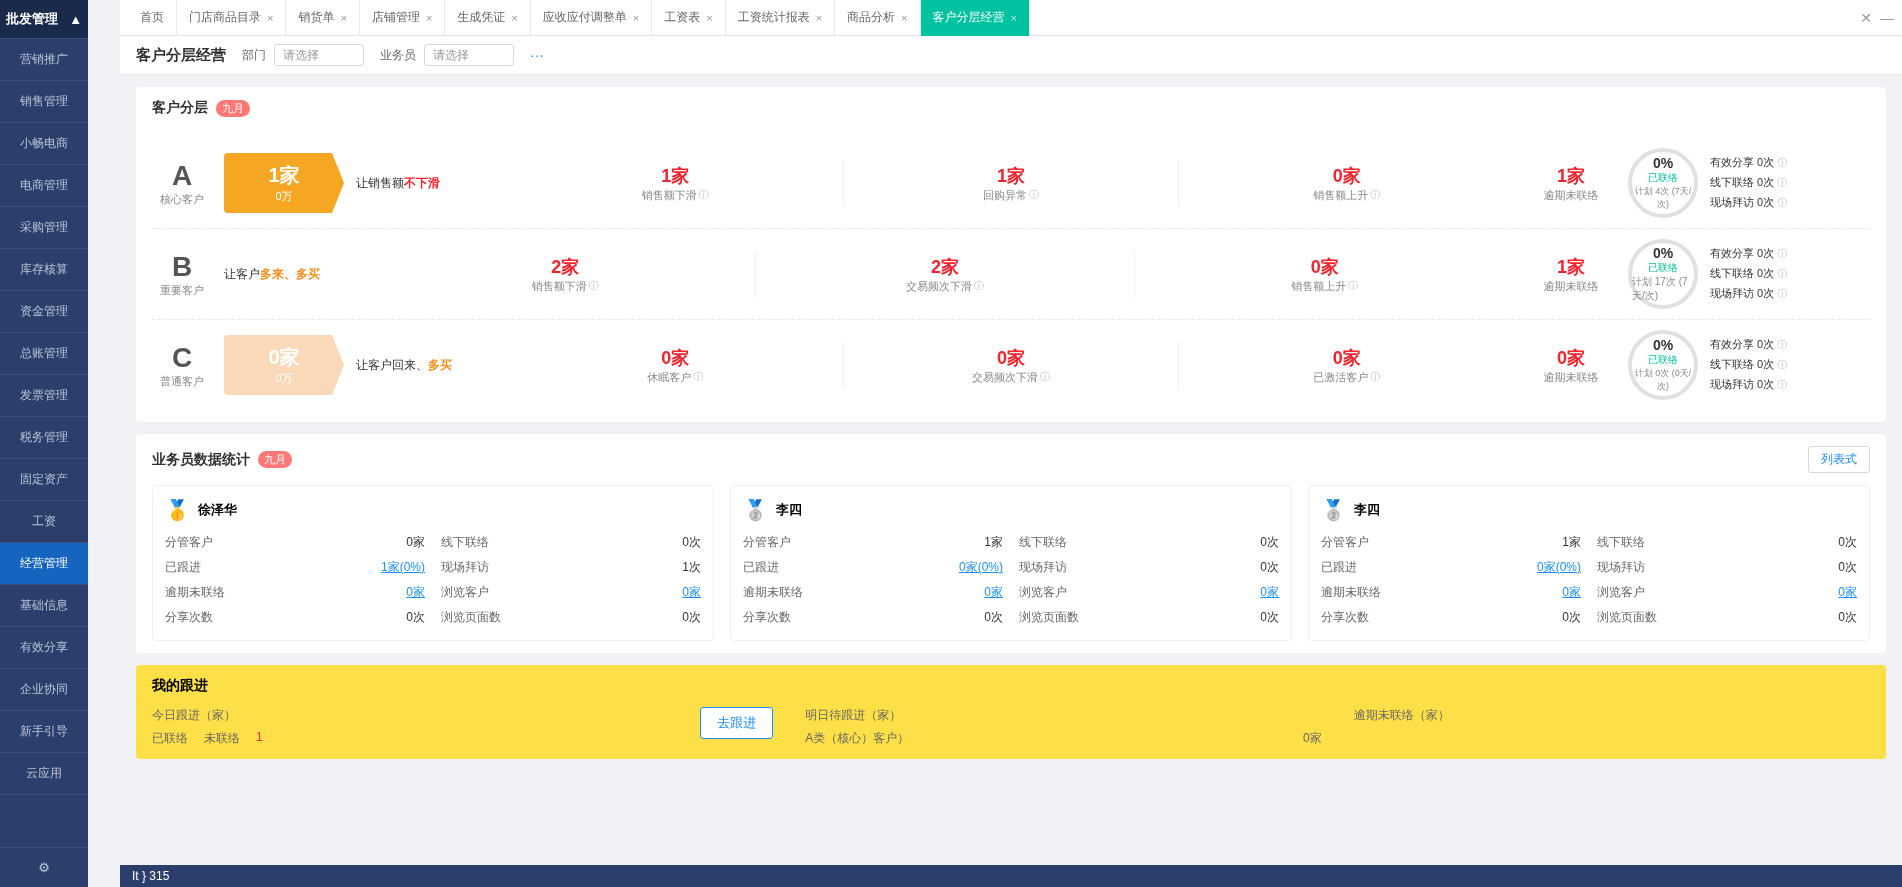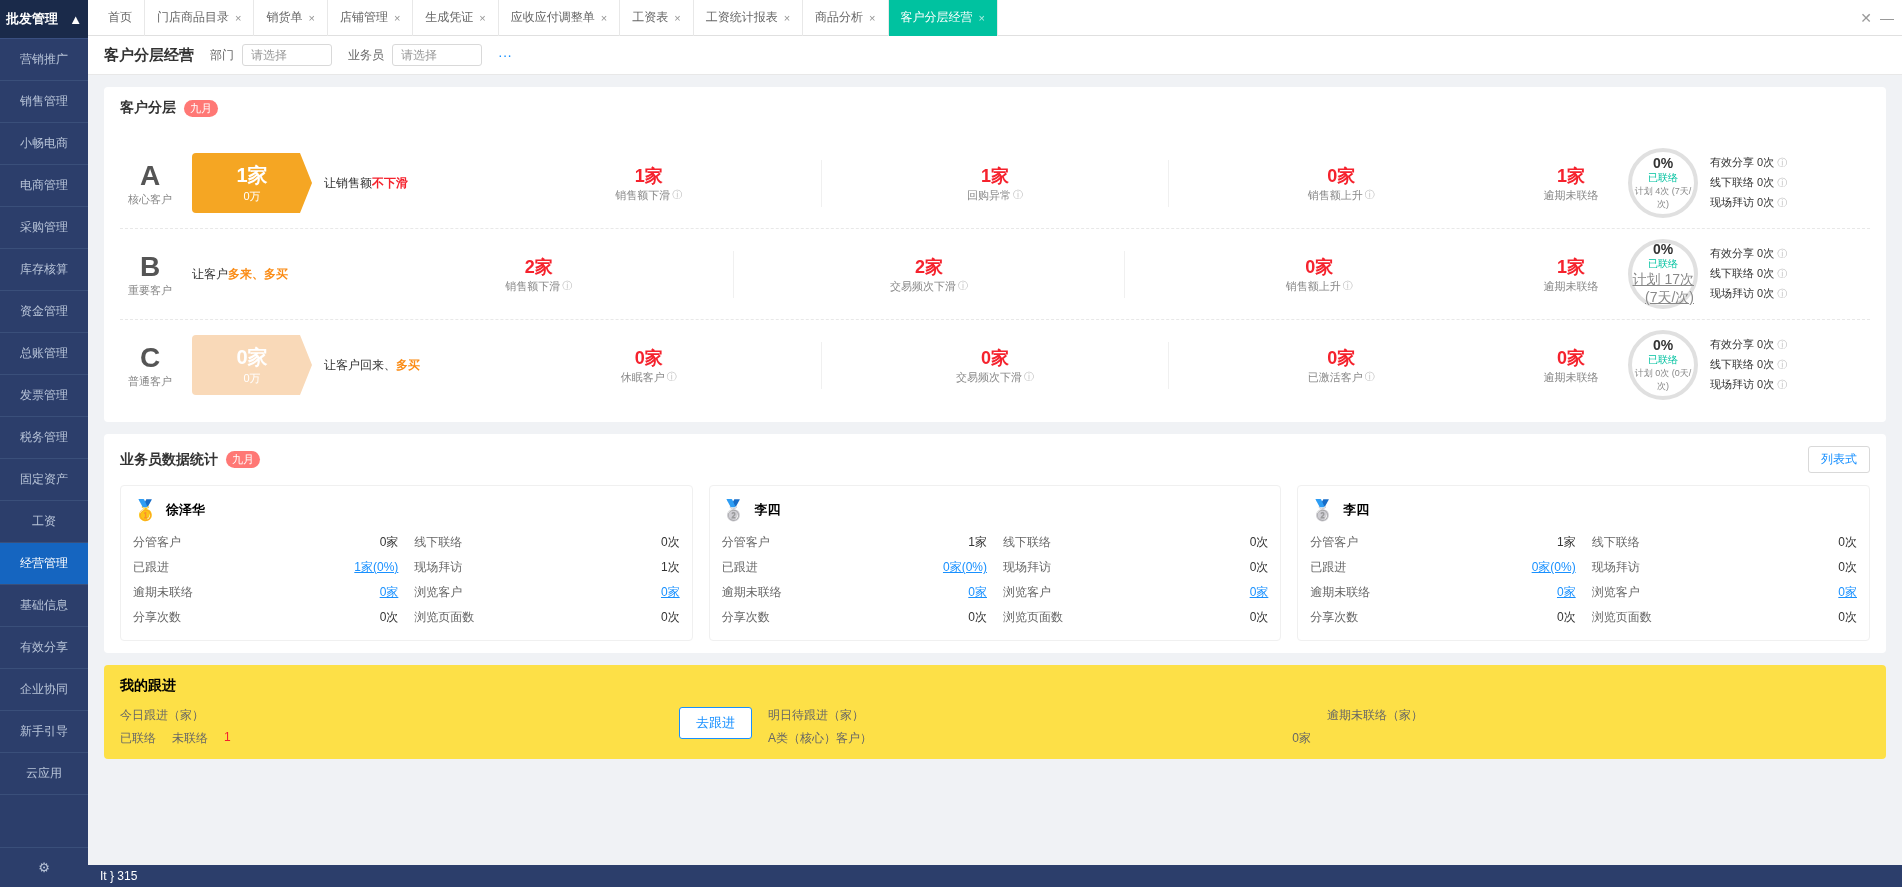--- a/index.html
+++ b/index.html
@@ -37,21 +37,21 @@
     .sidebar-bottom {
       margin-top: auto;
       padding: 12px 6px;
       text-align: center;
       color: #b8c4d8;
       cursor: pointer;
       border-top: 1px solid #3a4f7a;
     }
 
     
-    .main { flex: 1; display: flex; flex-direction: column; overflow: hidden; }
+    .main { flex: 1; display: flex; flex-direction: column; overflow: hidden; padding-left: 32px; }
 
     
     .tab-bar {
       background: #fff;
       display: flex;
       align-items: center;
       border-bottom: 1px solid #e0e0e0;
       height: 36px;
       flex-shrink: 0;
       padding: 0 8px;
@@ -214,21 +214,21 @@
     .agent-header { display: flex; align-items: center; gap: 8px; margin-bottom: 10px; font-weight: bold; font-size: 13px; }
     .agent-medal { font-size: 20px; }
     .agent-stats-grid { display: grid; grid-template-columns: 1fr 1fr; gap: 4px 16px; }
     .agent-stat-row { display: flex; justify-content: space-between; align-items: center; font-size: 12px; color: #666; padding: 2px 0; }
     .agent-stat-val { color: #1890ff; text-decoration: underline; cursor: pointer; }
     .agent-stat-val-plain { color: #333; }
 
     
     .followup-section { background: #fde047; border-radius: 4px; padding: 12px 16px; }
     .followup-header { font-size: 14px; font-weight: bold; margin-bottom: 12px; }
-    .followup-grid { display: grid; grid-template-columns: 1fr auto 1fr 1fr; gap: 16px; align-items: start; }
+    .followup-grid { display: grid; grid-template-columns: 1fr auto 1fr 1fr; gap: 32px; align-items: start; }
     .followup-col-title { font-size: 12px; color: #666; margin-bottom: 6px; }
     .followup-btn {
       background: #fff;
       border: 1px solid #1890ff;
       color: #1890ff;
       padding: 6px 16px;
       border-radius: 3px;
       cursor: pointer;
       font-size: 13px;
       white-space: nowrap;
@@ -384,21 +384,21 @@
                 <div class="tier-stat-label">销售额上升 <span class="info-icon">ⓘ</span></div>
               </div>
             </div>
             <div class="tier-contact">
               <div class="tier-contact-value">1家</div>
               <div class="tier-contact-label">逾期未联络</div>
             </div>
             <div class="tier-circle">
               <div class="tier-circle-pct">0%</div>
               <div class="tier-circle-label">已联络</div>
-              <div class="tier-circle-sub" style="font-size:14px;text-align:right;color:#888;text-decoration:underline;">计划 17次 (7天/次)</div>
+              <div class="tier-circle-sub" style="font-size:10px;text-align:left;color:#888;">计划 17次 (7天/次)</div>
             </div>
             <div class="tier-right-stats">
               <div><span class="val">有效分享</span> <span class="val" style="color:#333;">0次</span> <span style="color:#bbb;font-size:10px;">ⓘ</span></div>
               <div><span class="val">线下联络</span> <span class="val" style="color:#333;">0次</span> <span style="color:#bbb;font-size:10px;">ⓘ</span></div>
               <div><span class="val">现场拜访</span> <span class="val" style="color:#333;">0次</span> <span style="color:#bbb;font-size:10px;">ⓘ</span></div>
             </div>
           </div>
           <div class="tier-row">
             <div class="tier-label">
               <div class="tier-letter">C</div>

